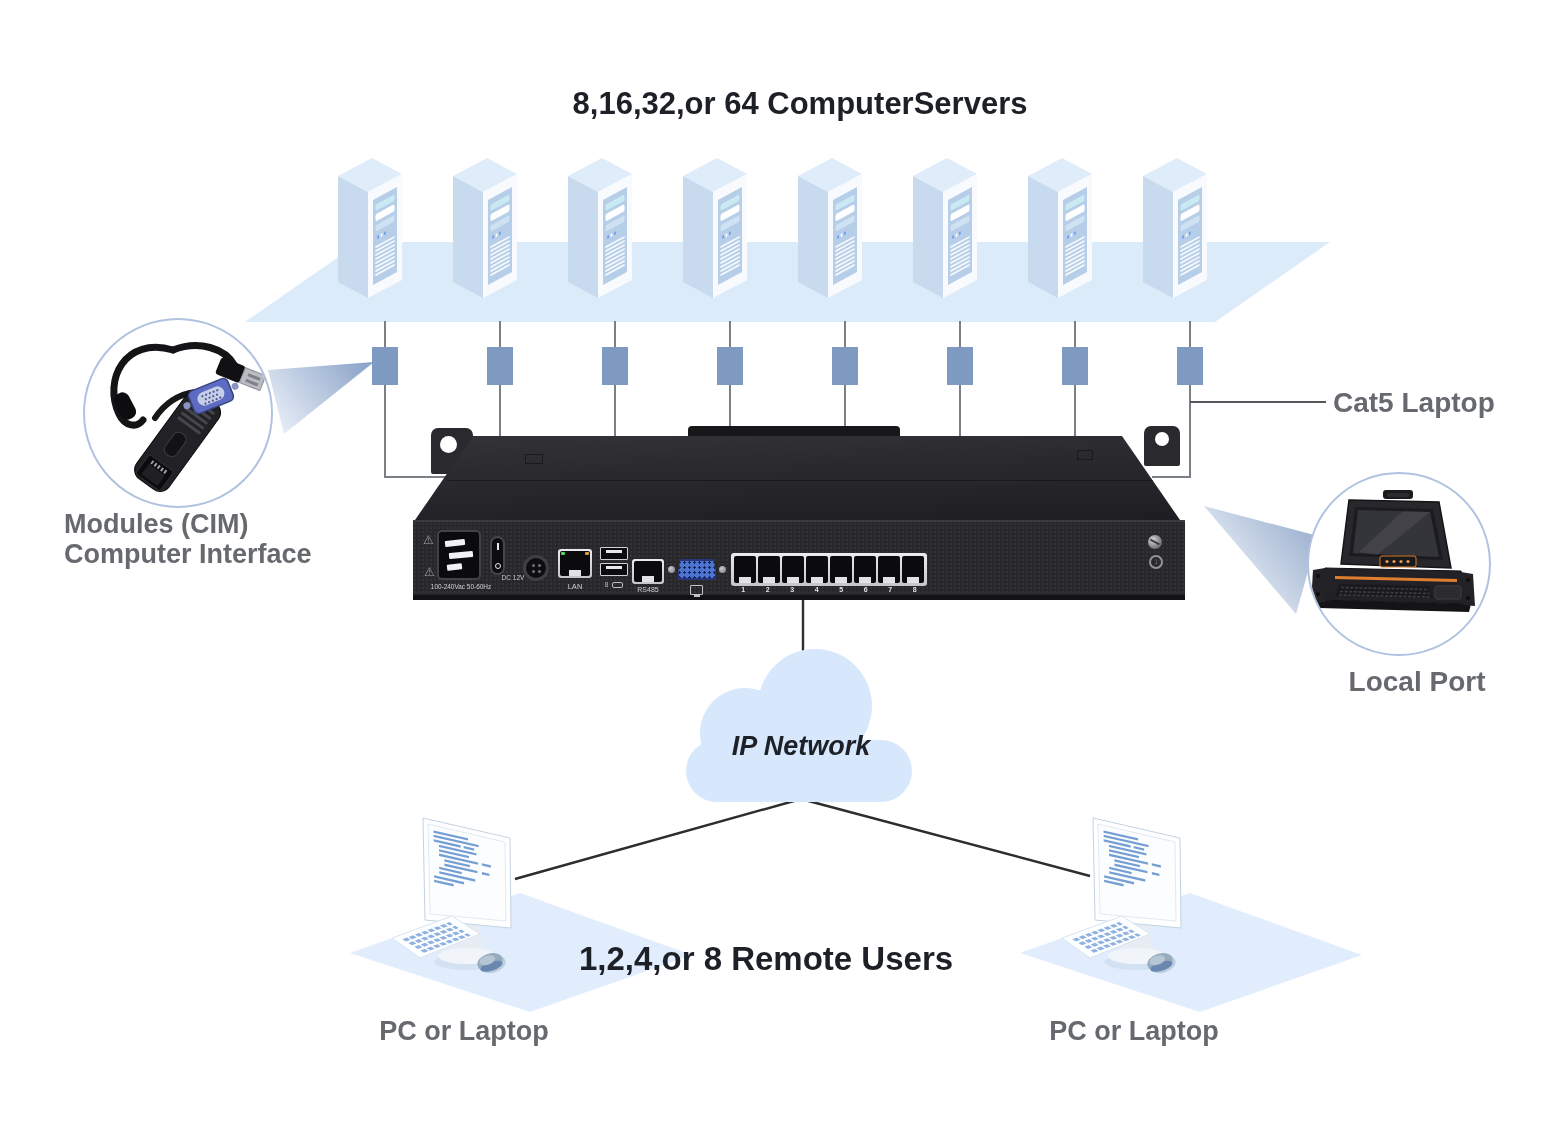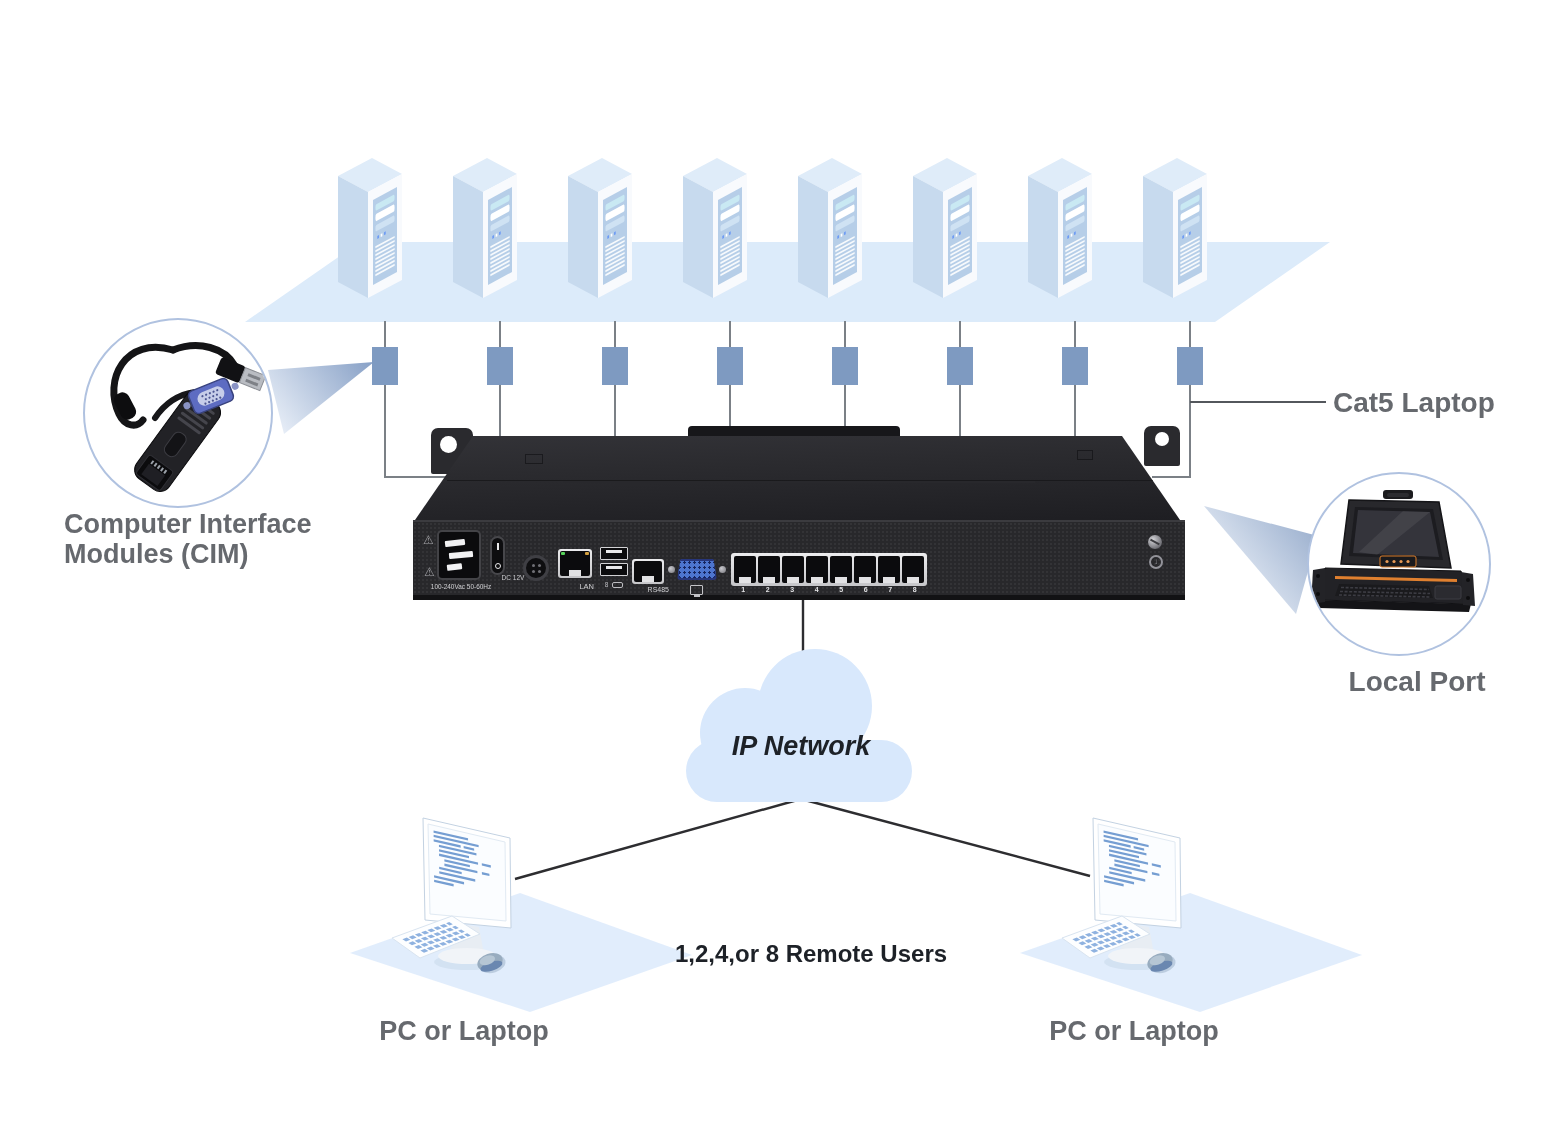--- a/index.html
+++ b/index.html
@@ -44,21 +44,21 @@
   #din{position:absolute;left:110px;top:33px;width:26px;height:26px;border-radius:50%;
        background:#0e0e10;border:3px solid #3f3f44;box-sizing:border-box;}
   #din .pins{position:absolute;left:6px;top:6px;width:3px;height:3px;border-radius:50%;background:#70707а;
              background:#707076;box-shadow:6px 0 #707076,0 6px #707076,6px 6px #707076;}
   .portframe{position:absolute;background:linear-gradient(#ececee,#c6c6c9);border-radius:3px;
              display:flex;gap:2px;padding:3px;box-sizing:border-box;}
   .rj45{position:relative;background:#0b0b0d;border-radius:2px;}
   .rj45:after{content:"";position:absolute;left:50%;bottom:0;transform:translateX(-50%);
               width:12px;height:6px;background:#e2e2e4;}
   .led{position:absolute;width:4px;height:3px;border-radius:1px;top:1px;}
-  .plabel{position:absolute;color:#d0d0d3;font-size:7.5px;text-align:right;}
+  .plabel{position:absolute;color:#d0d0d3;font-size:7.5px;text-align:center;}
   #usb{position:absolute;left:187px;top:25px;width:28px;height:31px;display:flex;flex-direction:column;gap:3px;}
   .usbport{position:relative;height:13px;background:#0c0c0e;border:1px solid #d2d2d5;box-sizing:border-box;
            border-radius:1px;}
   .usbport:after{content:"";position:absolute;left:50%;top:2px;transform:translateX(-50%);
                  width:16px;height:3px;background:#e8e8ea;}
   #usbtags{position:absolute;left:187px;top:59px;width:28px;display:flex;justify-content:center;gap:4px;
            align-items:center;color:#bdbdc1;font-size:6.5px;}
   #usbtags .pill{width:9px;height:4px;border:1px solid #bdbdc1;border-radius:2px;}
   #vga{position:absolute;left:264px;top:37px;width:40px;height:21px;background:#4d75cf;
        border:2px solid #27367c;box-sizing:border-box;border-radius:4px;
@@ -406,31 +406,32 @@
       <rect x="126" y="112" width="26" height="13" rx="2" fill="#2b2b30" stroke="#3c3c42"></rect>
       <polygon points="4,96 16,94 16,128 2,130" fill="#232327"></polygon>
       <circle cx="9" cy="102" r="2" fill="#0d0d0f"></circle>
       <circle cx="9" cy="120" r="2" fill="#0d0d0f"></circle>
       <polygon points="152,98 164,100 166,132 154,131" fill="#232327"></polygon>
       <circle cx="159" cy="106" r="2" fill="#0d0d0f"></circle>
       <circle cx="159" cy="124" r="2" fill="#0d0d0f"></circle>
     </svg>
   </div>
 
+  <div class="lbl dark center" style="left:800px;top:86px;font-size:31px;">8,16,32,or 64 ComputerServers</div>
 
   <div class="lbl" style="left:1333px;top:387px;font-size:28px;">Cat5 Laptop</div>
 
   <div class="lbl" style="left:64px;top:509px;font-size:27px;line-height:30px;">
+    <div>Modules (CIM)</div>
     <div>Computer Interface</div>
-    <div>Modules (CIM)</div>
   </div>
 
   <div class="lbl center" style="left:1417px;top:666px;font-size:28px;">Local Port</div>
 
   <div class="lbl dark center" style="left:801px;top:731px;font-size:27px;font-style:italic;">IP Network</div>
 
-  <div class="lbl dark center" style="left:811px;top:940px;font-size:24px;">1,2,4,or 8 Remote Users</div>
+  <div class="lbl dark center" style="left:766px;top:940px;font-size:33px;">1,2,4,or 8 Remote Users</div>
 
   <div class="lbl center" style="left:464px;top:1016px;">PC or Laptop</div>
 
   <div class="lbl center" style="left:1134px;top:1016px;">PC or Laptop</div>
 
 </div>
 
 </body></html>

